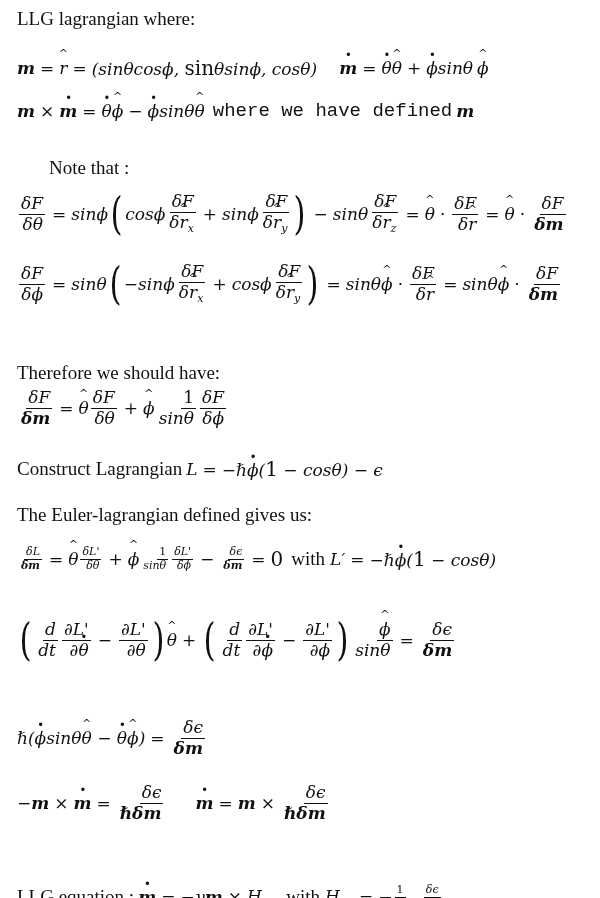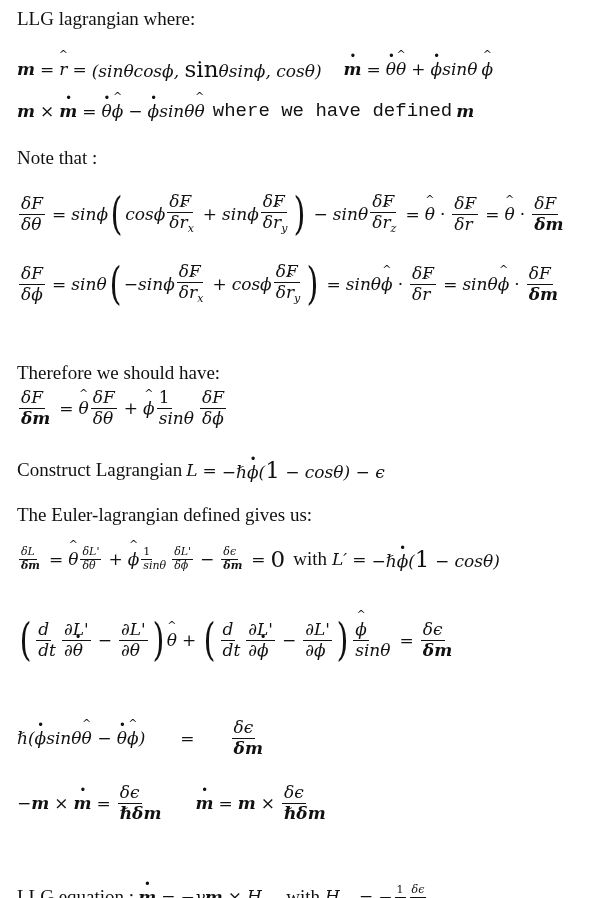--- a/index.html
+++ b/index.html
@@ -1,23 +1,23 @@
 <!DOCTYPE html>
 <html><head>
 <meta charset="utf-8">
 <style>
   html, body { margin:0; padding:0; background:#ffffff; }
   body { width:600px; height:898px; position:relative; overflow:hidden; color:#111; }
   .line { position:absolute; left:17px; white-space:nowrap; display:flex; align-items:center; }
   .txt { font-family:"Liberation Serif", serif; font-size:19px; }
   .m { font-family:"DejaVu Serif", serif; font-style:italic; font-size:17px; }
-  .mu { font-family:"DejaVu Serif", serif; font-style:normal; font-size:23px; }
+  .mu { font-family:"DejaVu Serif", serif; font-style:normal; font-size:20px; }
   .b { font-weight:bold; }
   .op { font-family:"DejaVu Serif", serif; font-style:normal; font-size:17px; margin:0 5px; }
-  .frac { display:inline-flex; flex-direction:column; align-items:flex-start; vertical-align:middle; margin:0 2px; }
+  .frac { display:inline-flex; flex-direction:column; align-items:flex-end; vertical-align:middle; margin:0 2px; }
   .frac .num, .frac .den { padding:0 2px; line-height:1.15; font-family:"DejaVu Serif", serif; font-style:italic; font-size:17px; }
   .frac .num { border-bottom:1.3px solid #111; }
   .frac.sm .num, .frac.sm .den { font-size:11px; }
   .paren { font-family:"DejaVu Serif", serif; font-weight:200; font-size:44px; line-height:1; transform:scaleX(0.7); display:inline-block; }
   .sub { font-size:11px; vertical-align:-4px; }
   .hat { position:relative; display:inline-block; }
   .hat::before { content:"^"; position:absolute; left:50%; transform:translateX(-50%); top:-11px; font-size:11px; font-style:normal; }
   .dot { position:relative; display:inline-block; }
   .dot::before { content:"·"; position:absolute; left:50%; transform:translateX(-45%); top:-14px; font-size:18px; font-style:normal; font-weight:bold; }
   .gap { display:inline-block; width:22px; }
@@ -51,21 +51,21 @@
   <span class="m dot">θ</span>
     <span class="m hat">ϕ</span>
   <span class="op">−</span>
   <span class="m dot">ϕ</span>
     <span class="m">sinθ</span>
     <span class="m hat">θ</span>
   <span class="txt" style="margin-left:8px;font-family:Liberation Mono, monospace;">where we have defined</span>
   <span class="m b" style="margin:0 4px;">m</span>
 </div>
 
-<div class="line txt" style="top:147px;">
+<div class="line txt" style="top:157px;margin-left:32px;">
   <span>Note that :</span>
 </div>
 
 <div class="line" style="top:192px;">
   <span class="frac">
       <span class="num">δF</span>
       <span class="den">δθ</span>
     </span>
   <span class="op">=</span>
   <span class="m">sinϕ</span>
@@ -251,21 +251,21 @@
       <span class="num hat">ϕ</span>
       <span class="den">sinθ</span>
     </span>
   <span class="op">=</span>
   <span class="frac">
       <span class="num">δϵ</span>
       <span class="den b">δm</span>
     </span>
 </div>
 
-<div class="line" style="top:718px;gap:30px;">
+<div class="line" style="top:718px;">
   <span class="m">ℏ(<span class="dot">ϕ</span>sinθ<span class="hat">θ</span> − <span class="dot">θ</span><span class="hat">ϕ</span>)</span>
   <span class="op">=</span>
   <span class="frac">
       <span class="num">δϵ</span>
       <span class="den b">δm</span>
     </span>
 </div>
 
 <div class="line" style="top:783px;">
   <span class="m">−<b>m</b></span>

